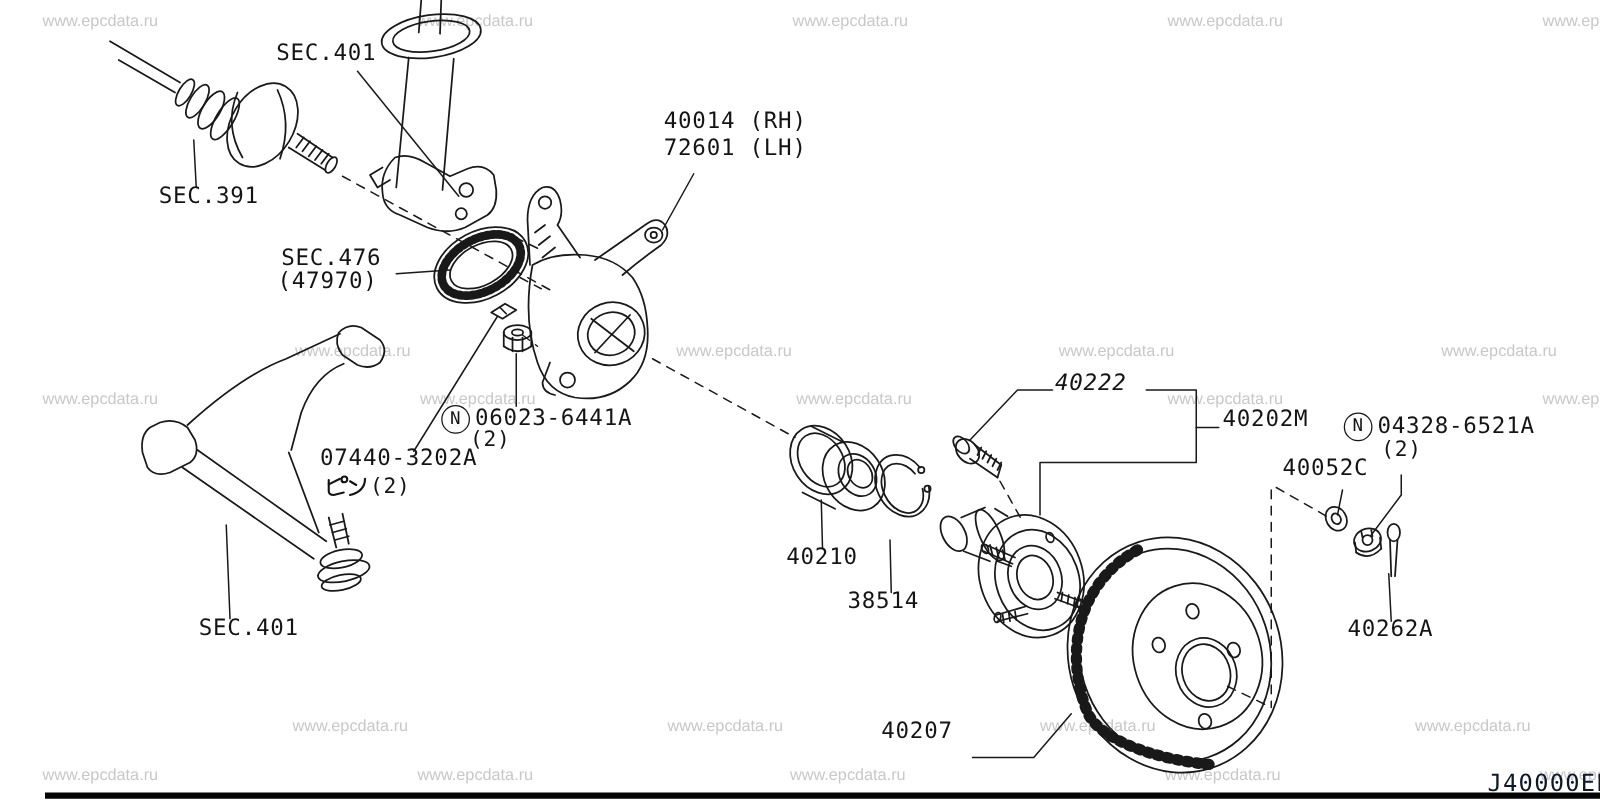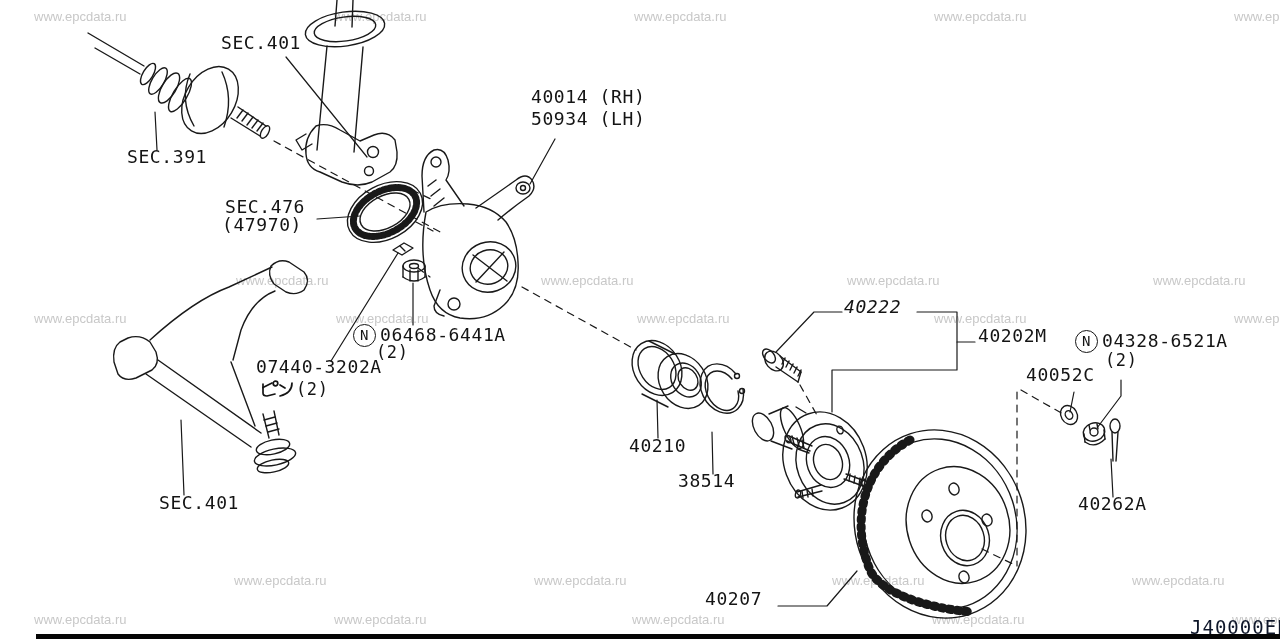--- a/index.html
+++ b/index.html
@@ -259,27 +259,27 @@
       <path d="M958,549 L991,565"></path>
       <path d="M388,190 L409,200"></path>
       <path d="M392,222 L409,231"></path>
       <path d="M394,268 L406,277"></path>
     </g>
   </svg>
 
   <div class="lbl" style="left:197px;top:34px;">SEC.401</div>
   <div class="lbl" style="left:103px;top:148px;">SEC.391</div>
   <div class="lbl" style="left:507px;top:88px;">40014 (RH)</div>
-  <div class="lbl" style="left:507px;top:110px;">50934 (LH)</div>
+  <div class="lbl" style="left:507px;top:110px;">72601 (LH)</div>
   <div class="lbl" style="left:201px;top:198px;">SEC.476</div>
   <div class="lbl" style="left:198px;top:216px;">(47970)</div>
 
   <div class="lbl nrow" style="left:329px;top:324px;">
     <span class="ncircle">N</span>
-    <span>06468-6441A</span>
+    <span>06023-6441A</span>
   </div>
   <div class="lbl qty" style="left:352px;top:344px;">(2)</div>
 
   <div class="lbl" style="left:232px;top:358px;">07440-3202A</div>
   <div class="lbl qty pinrow" style="left:234px;top:380px;">
     <svg width="36" height="19" viewBox="0 0 36 19" fill="none" stroke="#141414" stroke-width="1.7" stroke-linecap="round">
       <path d="M5,4 L5,13 Q5,16 9,16 L17,14"></path>
       <path d="M14,3 L5,7.5"></path>
       <circle cx="17.5" cy="3.5" r="2.3"></circle>
       <path d="M22,5 L27,8"></path>
@@ -294,20 +294,20 @@
   <div class="lbl" style="left:954px;top:327px;">40202M</div>
 
   <div class="lbl nrow" style="left:1051px;top:330px;">
     <span class="ncircle">N</span>
     <span>04328-6521A</span>
   </div>
   <div class="lbl qty" style="left:1081px;top:352px;">(2)</div>
 
   <div class="lbl" style="left:1002px;top:366px;">40052C</div>
   <div class="lbl" style="left:1054px;top:495px;">40262A</div>
-  <div class="lbl" style="left:681px;top:590px;">40207</div>
+  <div class="lbl" style="left:681px;top:576px;">40207</div>
   <div class="lbl" style="left:135px;top:494px;">SEC.401</div>
 
   <div class="corner-dot"></div>
   <div class="footer-bar"></div>
   <div class="diagram-code">J40000EE</div>
 
 </div>
 
 </body></html>

